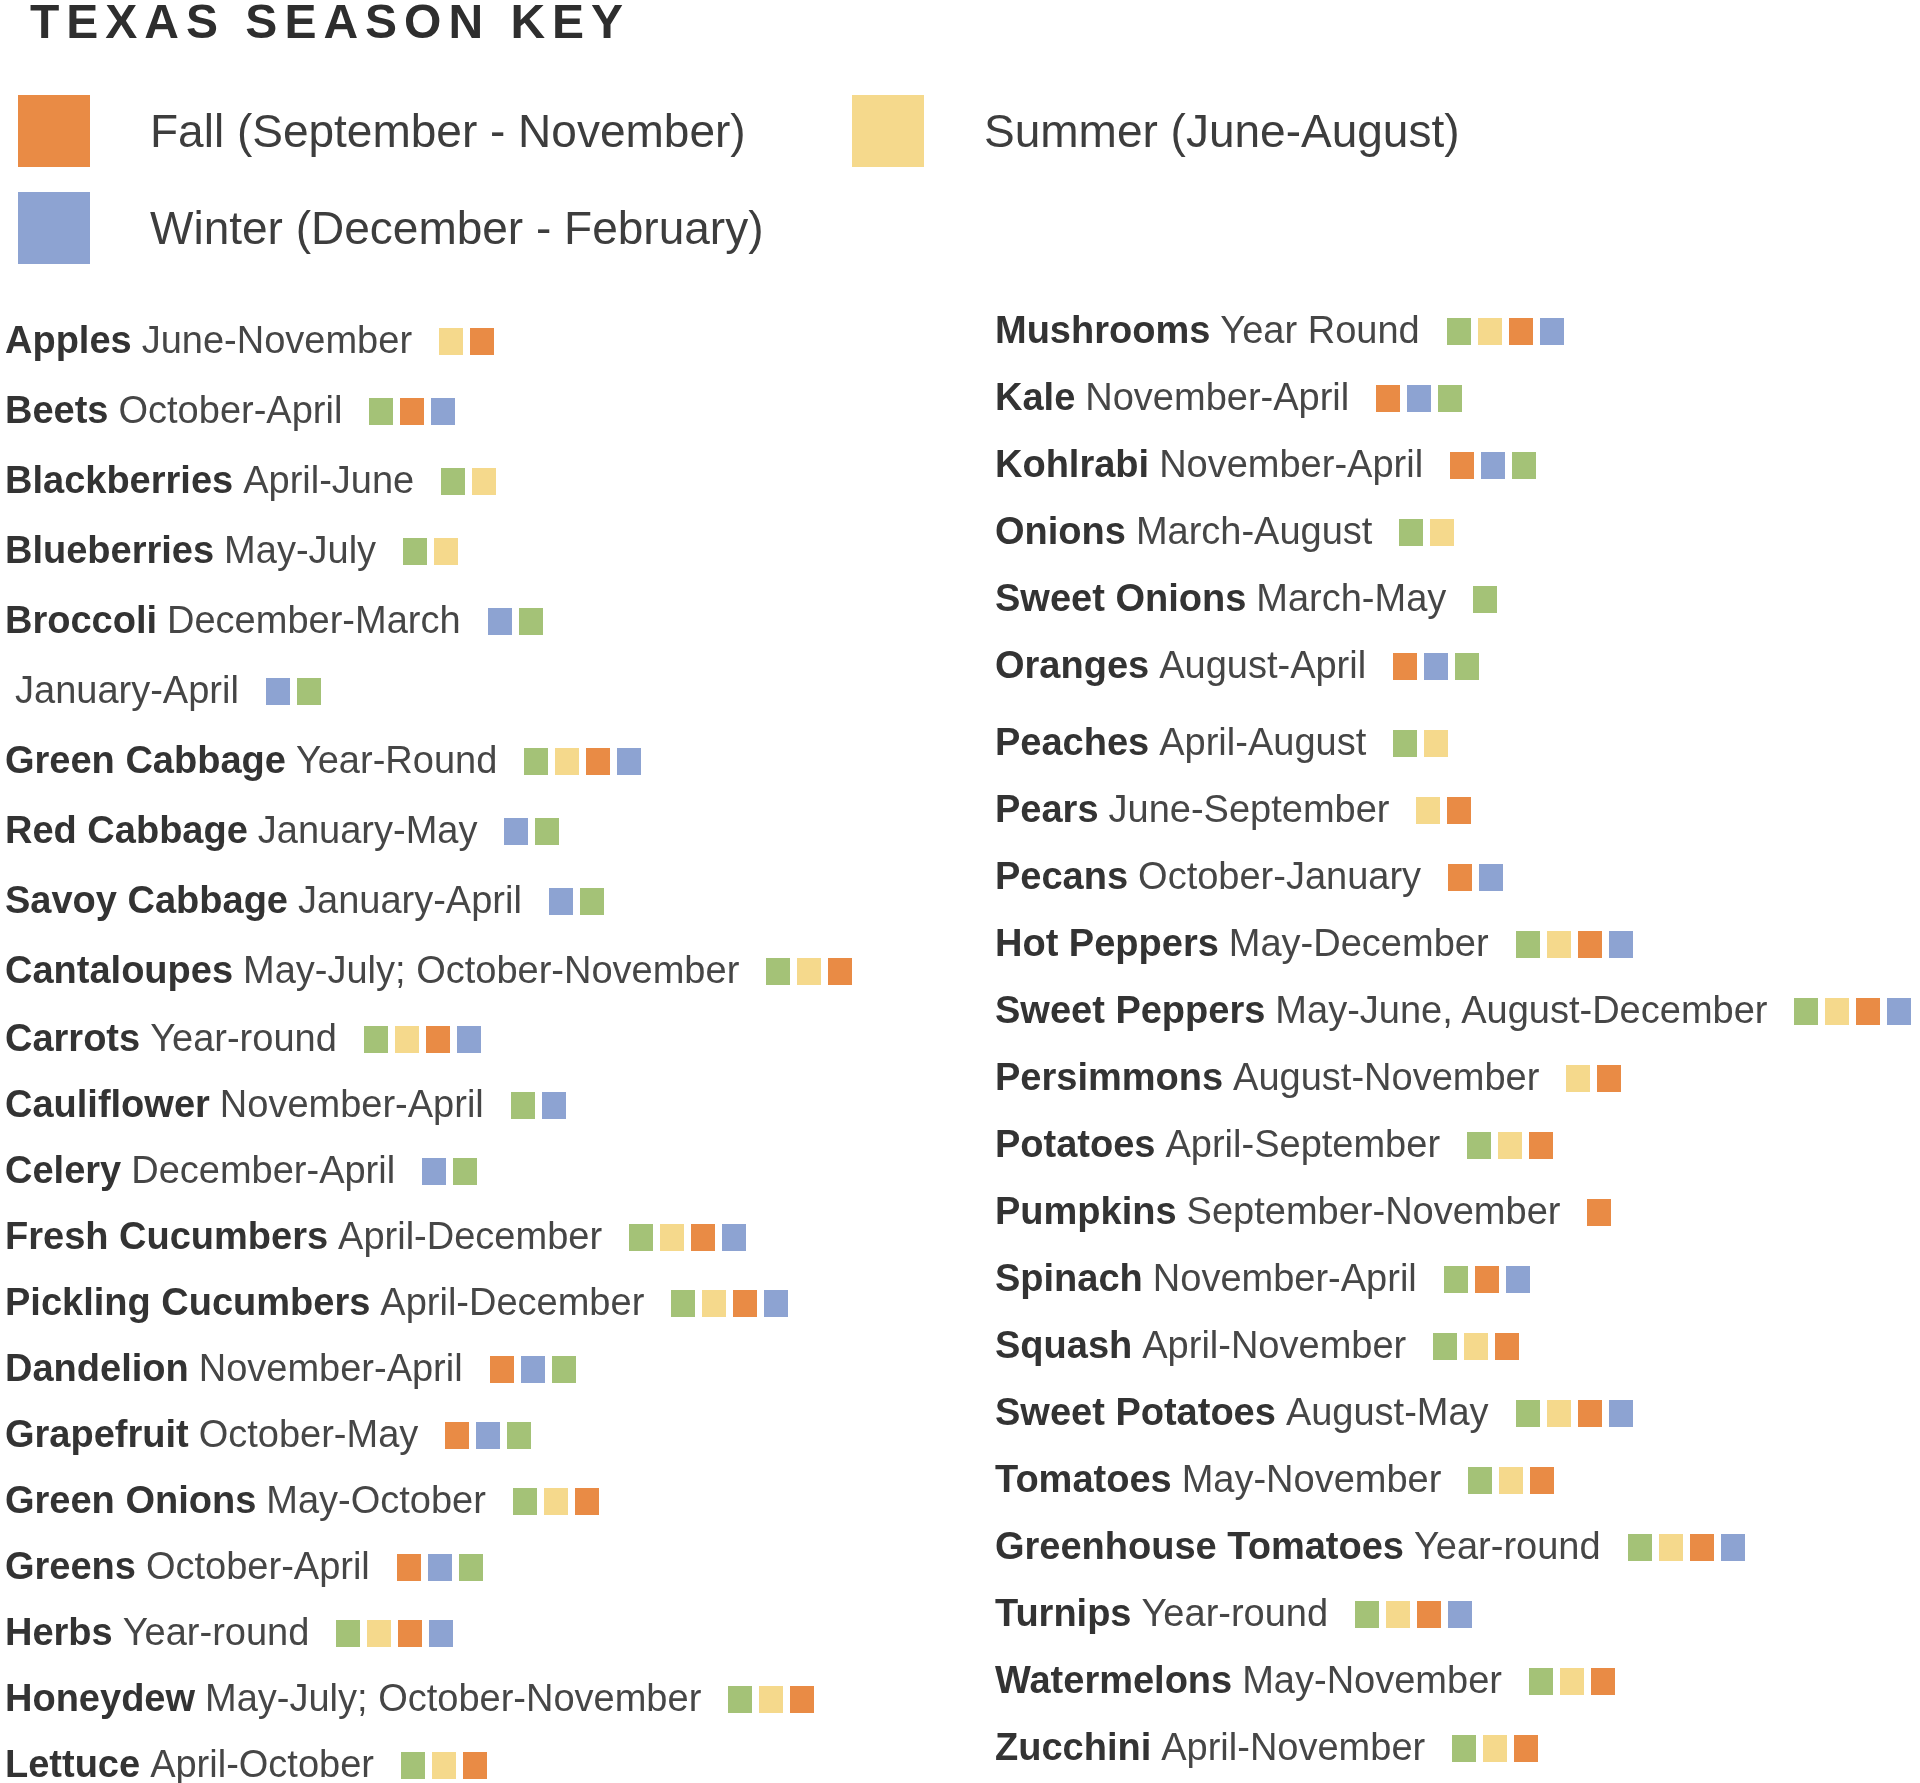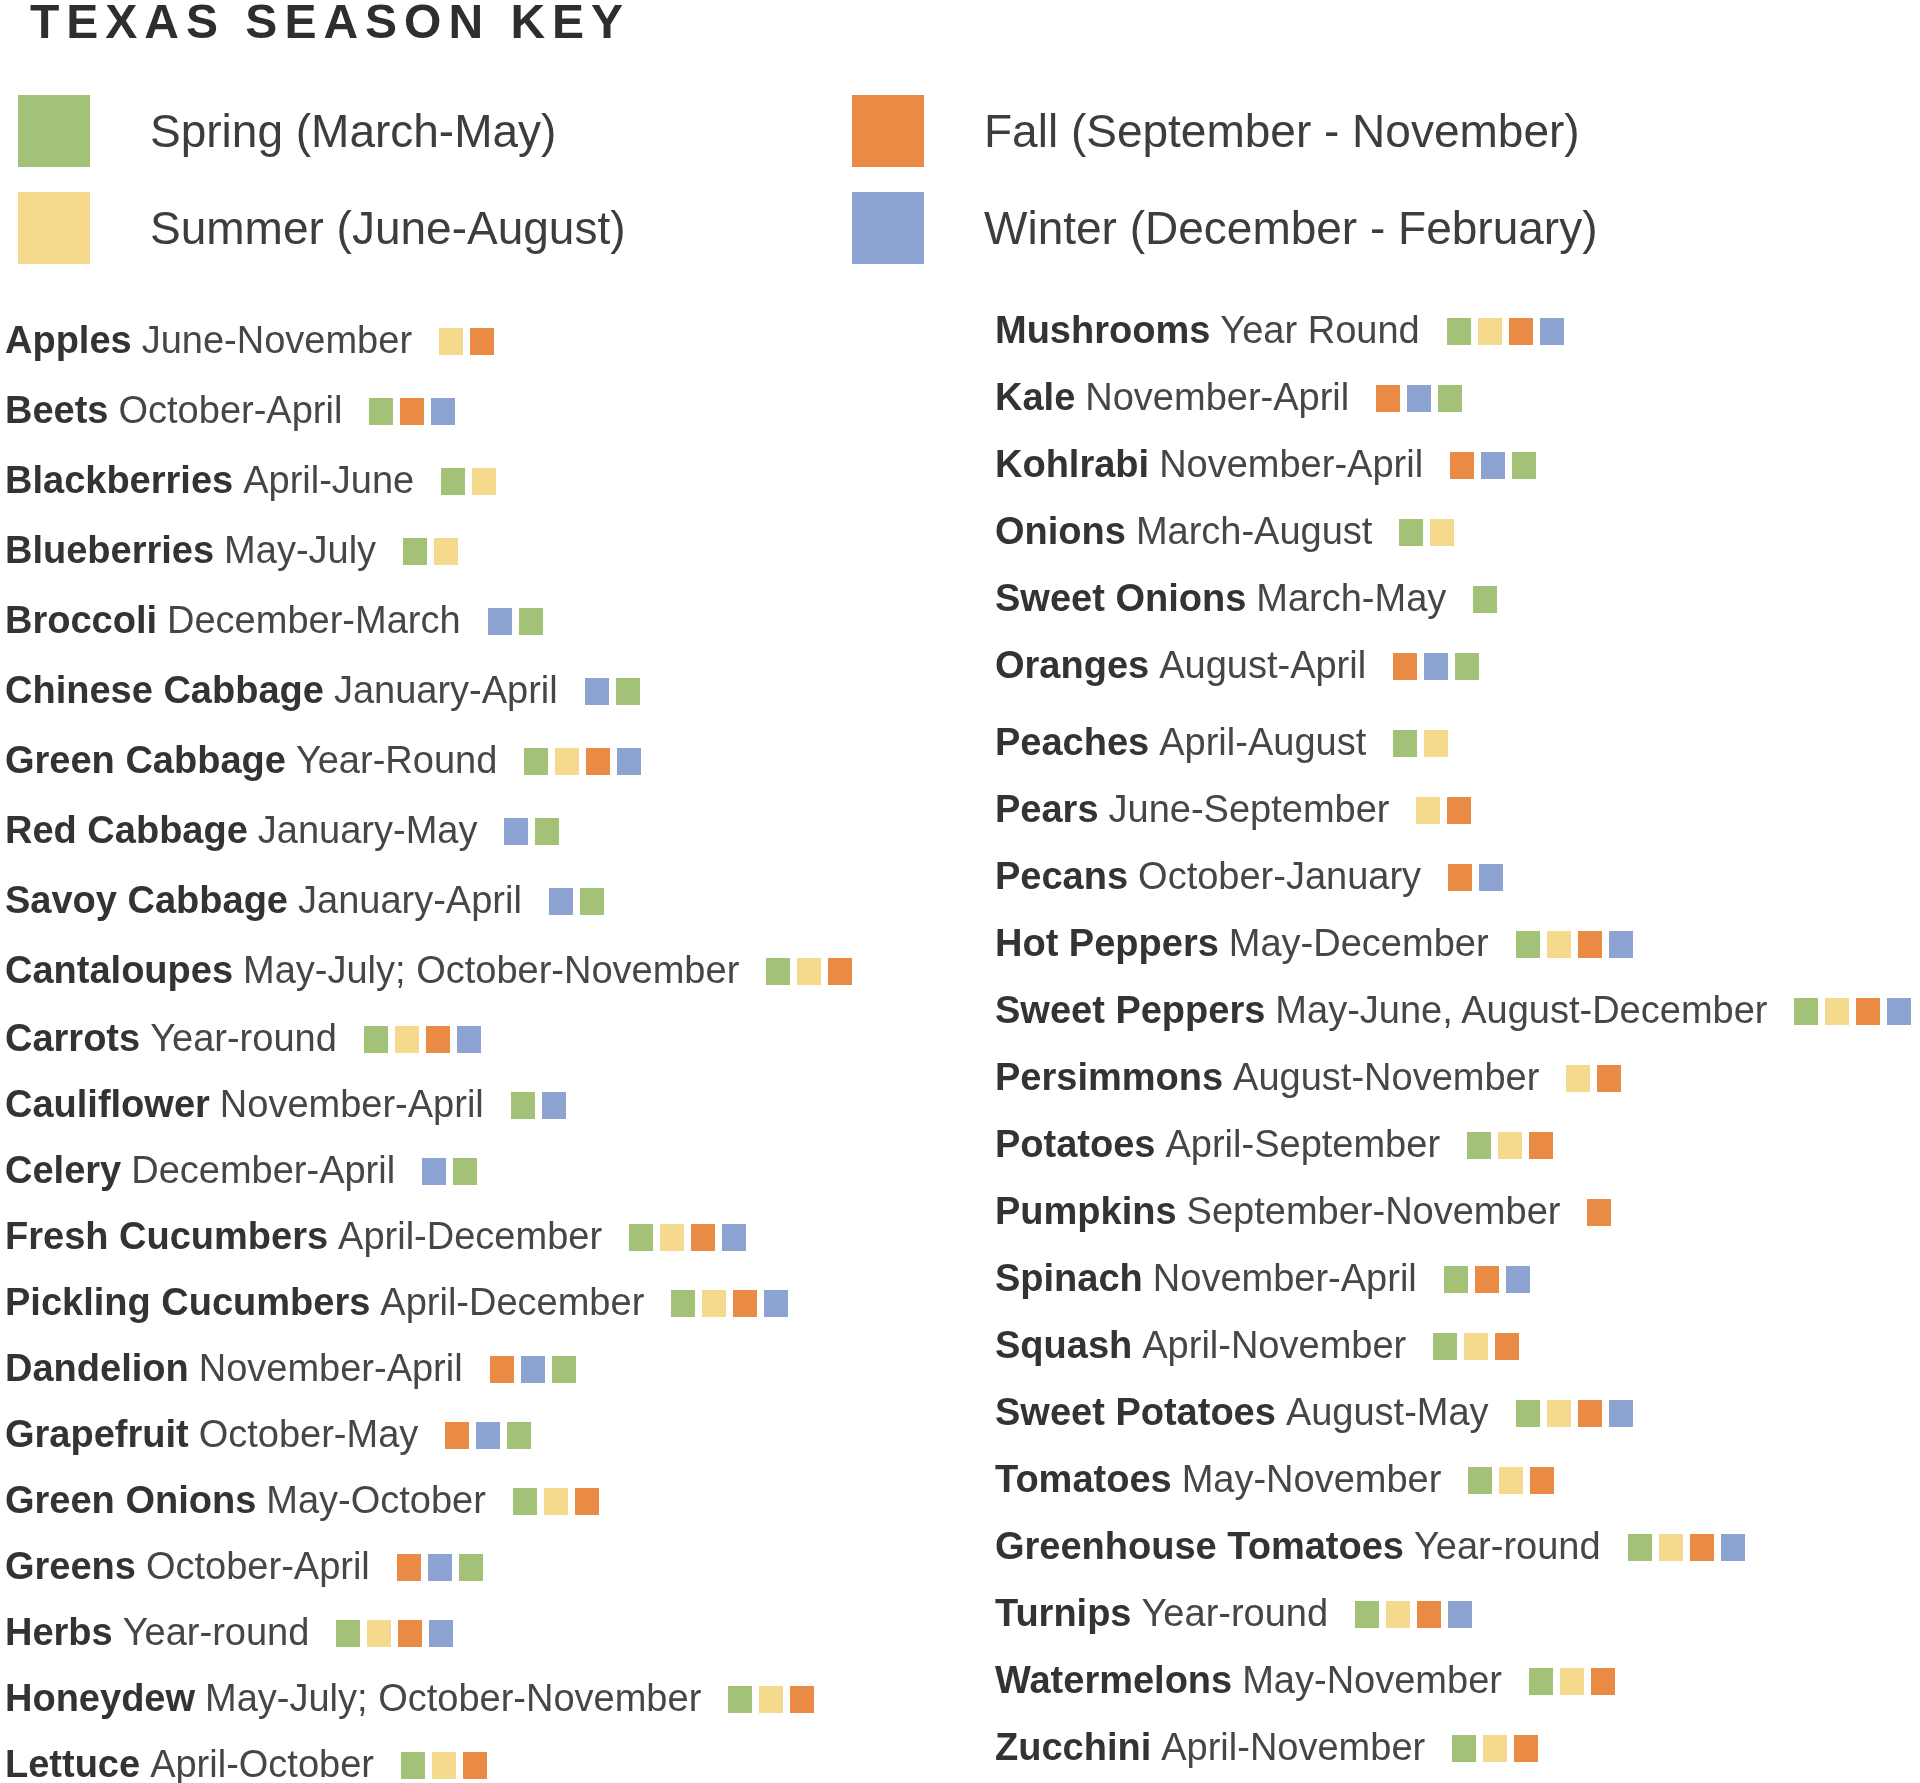--- a/index.html
+++ b/index.html
@@ -89,24 +89,20 @@
     flex: 0 0 auto;
   }
 </style>
 </head>
 <body>
 
 <div class="canvas">
   <h1 class="title">TEXAS SEASON KEY</h1>
 
   <div class="legend" id="legend">
-  <div class="legend-item">
-    <span class="legend-swatch" style="background: rgb(164, 194, 119);"></span>
-    <span class="legend-label">Spring (March-May)</span>
-  </div>
 
   <div class="legend-item">
     <span class="legend-swatch" style="background: rgb(233, 139, 69);"></span>
     <span class="legend-label">Fall (September - November)</span>
   </div>
 
   <div class="legend-item">
     <span class="legend-swatch" style="background: rgb(245, 217, 140);"></span>
     <span class="legend-label">Summer (June-August)</span>
   </div>
@@ -158,21 +154,20 @@
   <div class="row">
     <span class="name">Broccoli</span>
     <span class="months">December-March</span>
     <span class="squares">
           <span class="sq" style="background: rgb(141, 163, 210);"></span>
           <span class="sq" style="background: rgb(164, 194, 119);"></span>
         </span>
   </div>
 
   <div class="row">
-    <span class="name">Chinese Cabbage</span>
     <span class="months">January-April</span>
     <span class="squares">
           <span class="sq" style="background: rgb(141, 163, 210);"></span>
           <span class="sq" style="background: rgb(164, 194, 119);"></span>
         </span>
   </div>
 
   <div class="row">
     <span class="name">Green Cabbage</span>
     <span class="months">Year-Round</span>

